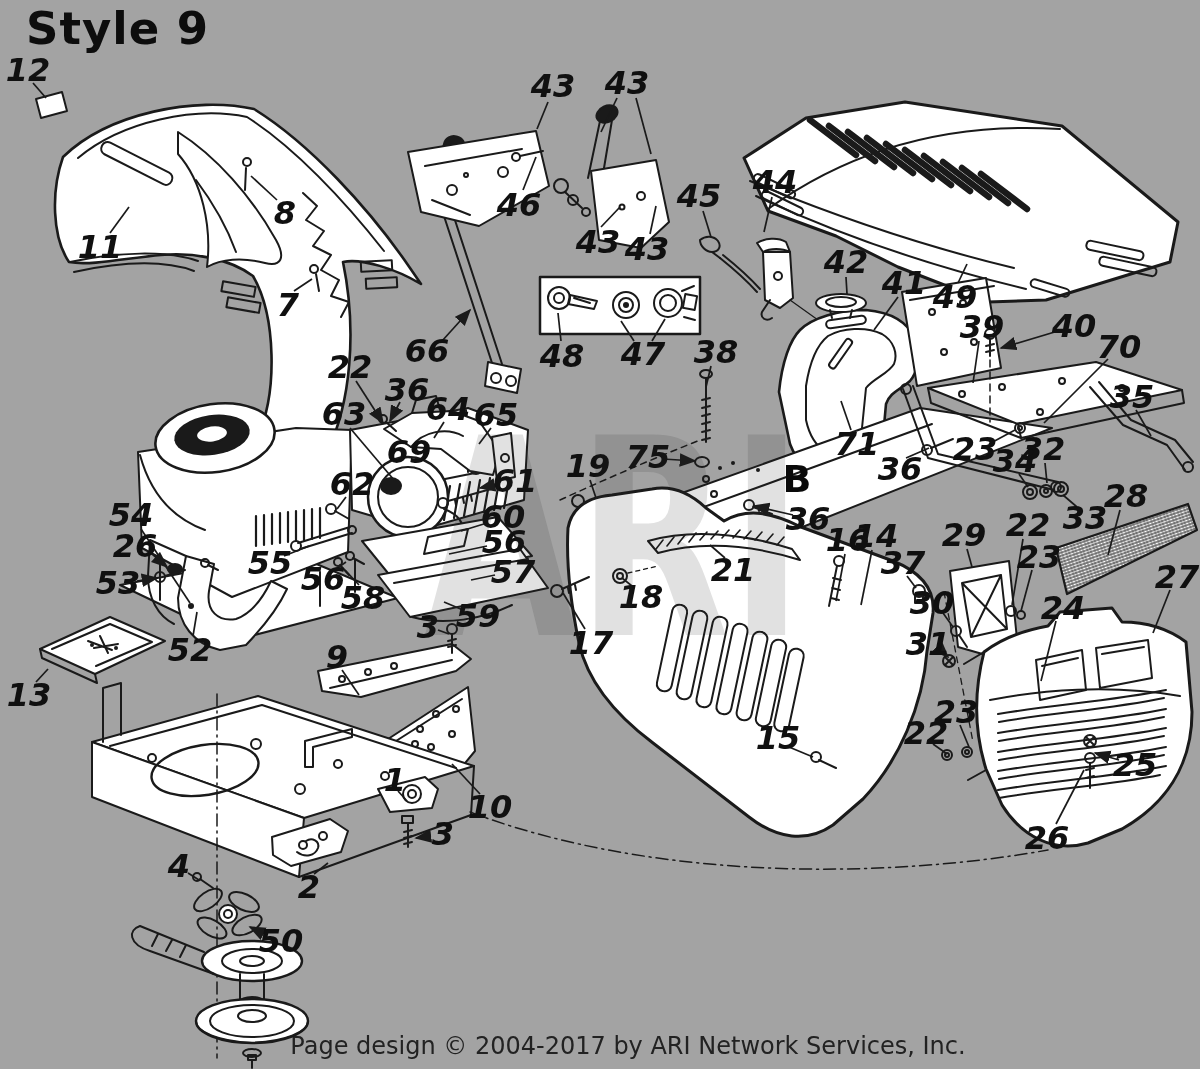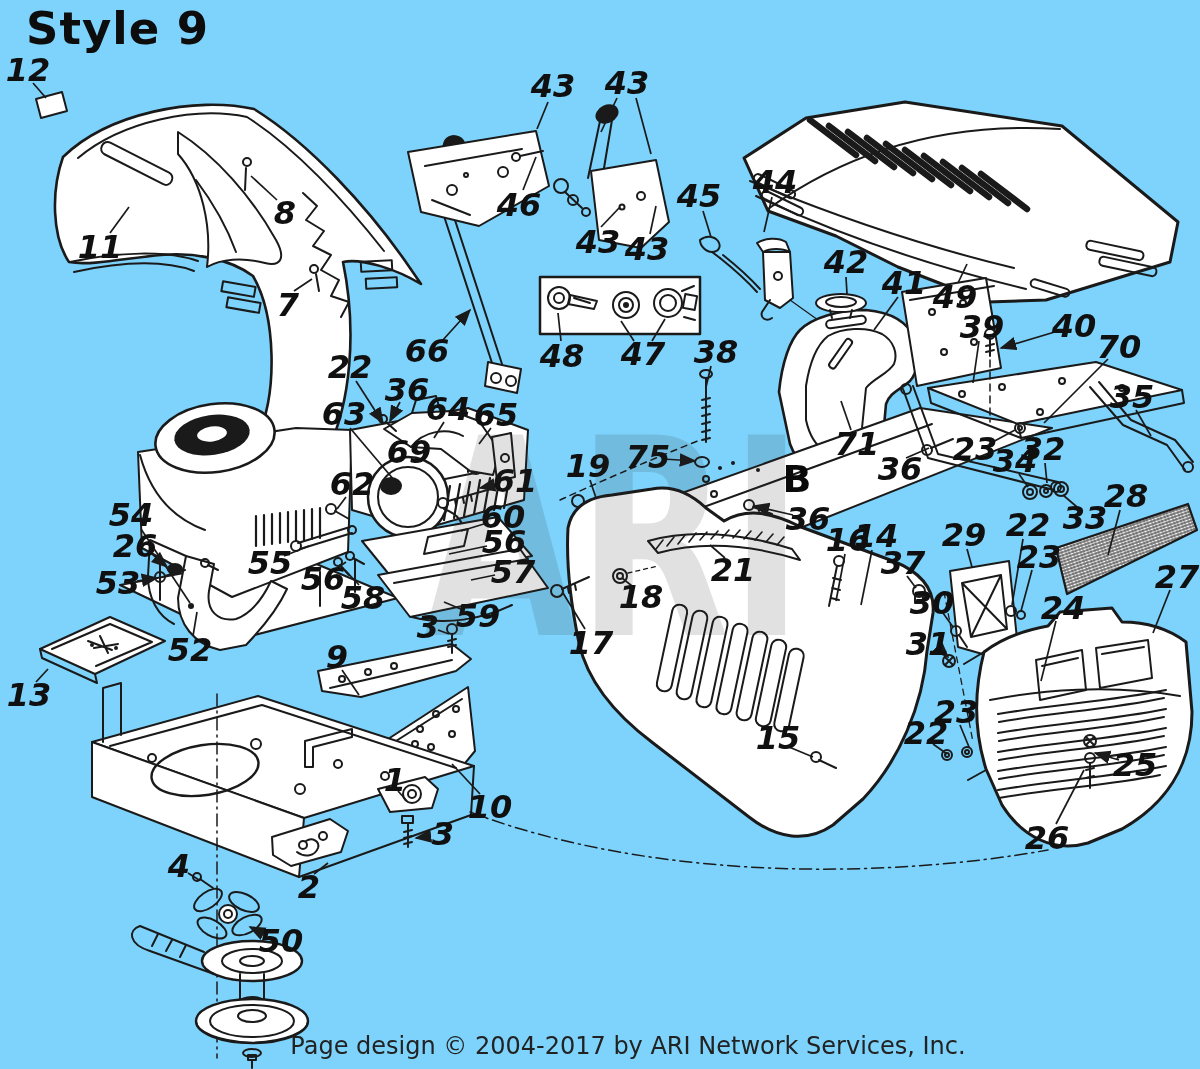--- a/index.html
+++ b/index.html
@@ -1,16 +1,16 @@
 <!DOCTYPE html>
 <html><head>
 <meta charset="utf-8">
 <style>
   html,body{margin:0;padding:0;background:#fff;}
-  .stage{position:relative;width:1200px;height:1069px;background:#7dd3fc;overflow:hidden;
+  .stage{position:relative;width:1200px;height:1069px;background:#a3a3a3;overflow:hidden;
          font-family:"DejaVu Sans",sans-serif;}
   .title{position:absolute;left:26px;top:2px;font-size:45px;font-weight:800;color:#0d0d0d;
          letter-spacing:1px;}
   .footer{position:absolute;left:0;top:1032px;width:100%;text-align:center;font-size:24px;
           color:#222;margin-left:28px;}
   .watermark{position:absolute;left:424px;top:403px;font-size:275px;font-weight:800;line-height:1;
              color:rgba(40,40,40,0.14);transform:scaleX(0.72);transform-origin:left top;
              pointer-events:none;z-index:4;}
   svg{position:absolute;left:0;top:0;z-index:2;}
   .num{font-family:"DejaVu Sans",sans-serif;font-style:italic;font-weight:700;font-size:32px;

